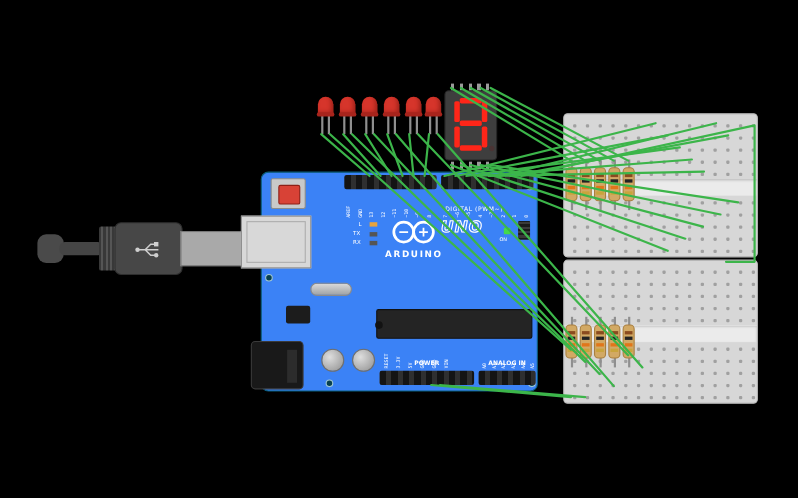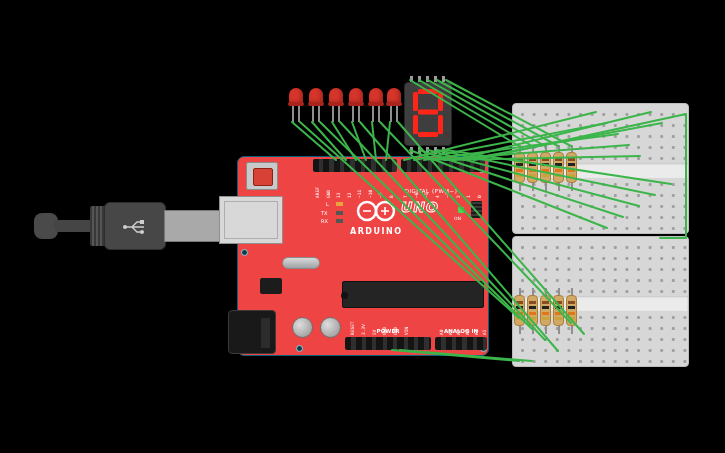--- a/index.html
+++ b/index.html
@@ -12,21 +12,21 @@
   .cable-tip{left:34px;top:213px;width:24px;height:26px;border-radius:8px;background:#4a4a4a;}
   .cable-cord{left:54px;top:220px;width:40px;height:12px;border-radius:5px;background:#454545;}
   .cable-ribs{left:90px;top:206px;width:16px;height:40px;border-radius:2px;
               background:repeating-linear-gradient(90deg,#383838 0 2px,#555 2px 4px);}
   .plug-body{left:104px;top:202px;width:62px;height:48px;border-radius:6px;background:#474747;border:1px solid #2e2e2e;}
   .plug-metal{left:164px;top:210px;width:58px;height:32px;background:#a9a9a9;border:1px solid #787878;}
   .usb-socket{left:219px;top:196px;width:64px;height:48px;background:#d8d8d8;border:1px solid #8f8f8f;z-index:6;}
   .usb-socket::before{content:"";position:absolute;left:4px;top:4px;right:4px;bottom:4px;border:1px solid #adadad;}
 
   
-  .arduino{left:237px;top:156px;width:252px;height:200px;background:#ef4444;
+  .arduino{left:237px;top:156px;width:252px;height:200px;background:#3b82f6;
            border:1px solid #0b5f7c;border-radius:7px;z-index:5;}
   .hole{width:7px;height:7px;border-radius:50%;background:#07404f;border:1px solid #9fc6d2;}
   .h1{left:240px;top:9px;} .h2{left:242px;top:188px;} .h3{left:58px;top:188px;} .h4{left:3px;top:92px;}
 
   .reset{left:8px;top:5px;width:32px;height:28px;background:#c9c9c9;border-radius:2px;border:1px solid #8c8c8c;}
   .reset::after{content:"";position:absolute;left:6px;top:5px;width:18px;height:16px;
                 background:#d84236;border:1px solid #8e2017;border-radius:2px;}
 
   .hstrip{height:13px;border-radius:2px;background:repeating-linear-gradient(90deg,#141414 0 6px,#2f2f2f 6px 10.5px);}
   .hs-left{left:75px;top:2px;width:84px;} .hs-right{left:163px;top:2px;width:84px;}

